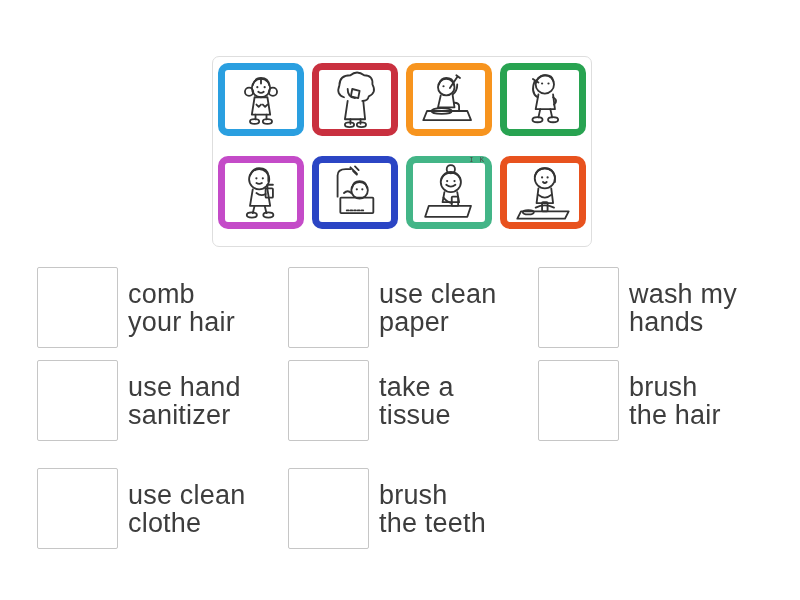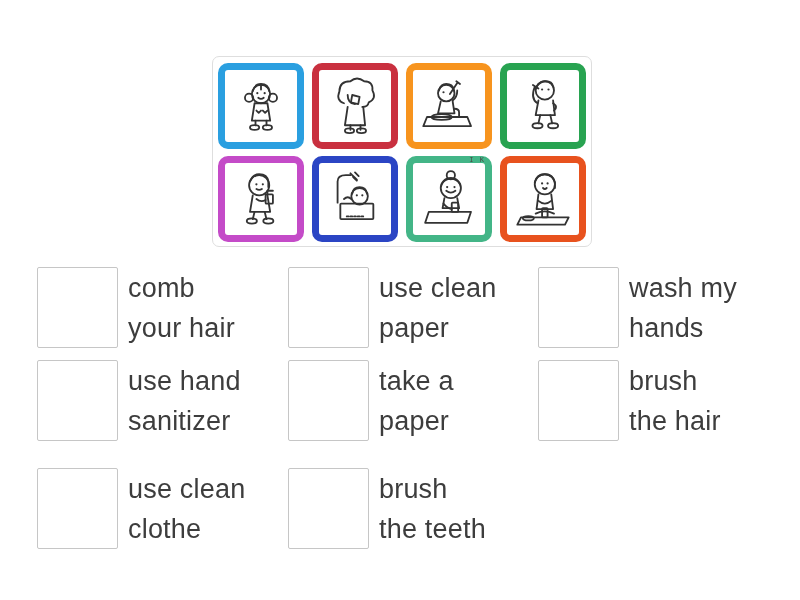--- a/index.html
+++ b/index.html
@@ -9,38 +9,38 @@
   }
   
   .panel{
     position:absolute;left:212px;top:56px;width:380px;height:191px;
     box-sizing:border-box;background:#fff;border:1px solid #dedede;border-radius:7px;
     padding:6px 3px;display:grid;
     grid-template-columns:repeat(4,86px);grid-template-rows:repeat(2,86px);
     gap:7px 8px;justify-content:center;align-content:start;
   }
   .tile{
-    box-sizing:border-box;width:86px;height:86px;background:#fff;
+    box-sizing:border-box;width:86px;height:73px;background:#fff;
     border:7px solid #999;border-radius:10px;
     display:flex;align-items:center;justify-content:center;position:relative;
   }
   .tile svg{width:66px;height:66px;display:block;}
   .corner-mark{
     position:absolute;top:-6px;right:0px;font-size:7px;line-height:7px;color:#4a4a4a;
     font-family:"DejaVu Sans Mono",monospace;letter-spacing:1px;
   }
   
   .item{position:absolute;display:flex;align-items:center;height:81px;}
   .drop{
     box-sizing:border-box;width:81px;height:81px;flex:0 0 81px;
     background:#fff;border:1px solid #c6c6c6;border-radius:2px;
   }
   .label{
     margin-left:10px;width:175px;
-    font-size:27px;line-height:40px;color:#3d3d3d;
+    font-size:27px;line-height:28px;color:#3d3d3d;
     white-space:pre-line;letter-spacing:0.2px;
   }
   .r1{top:267px;} .r2{top:360px;} .r3{top:468px;}
   .c1{left:37px;} .c2{left:288px;} .c3{left:538px;}
 </style>
 </head>
 <body>
 
 <div class="panel">
 
@@ -202,21 +202,21 @@
 hands</div>
 </div>
 <div class="item r2 c1">
   <div class="drop"></div>
   <div class="label">use hand
 sanitizer</div>
 </div>
 <div class="item r2 c2">
   <div class="drop"></div>
   <div class="label">take a
-paper</div>
+tissue</div>
 </div>
 <div class="item r2 c3">
   <div class="drop"></div>
   <div class="label">brush
 the hair</div>
 </div>
 <div class="item r3 c1">
   <div class="drop"></div>
   <div class="label">use clean
 clothe</div>

